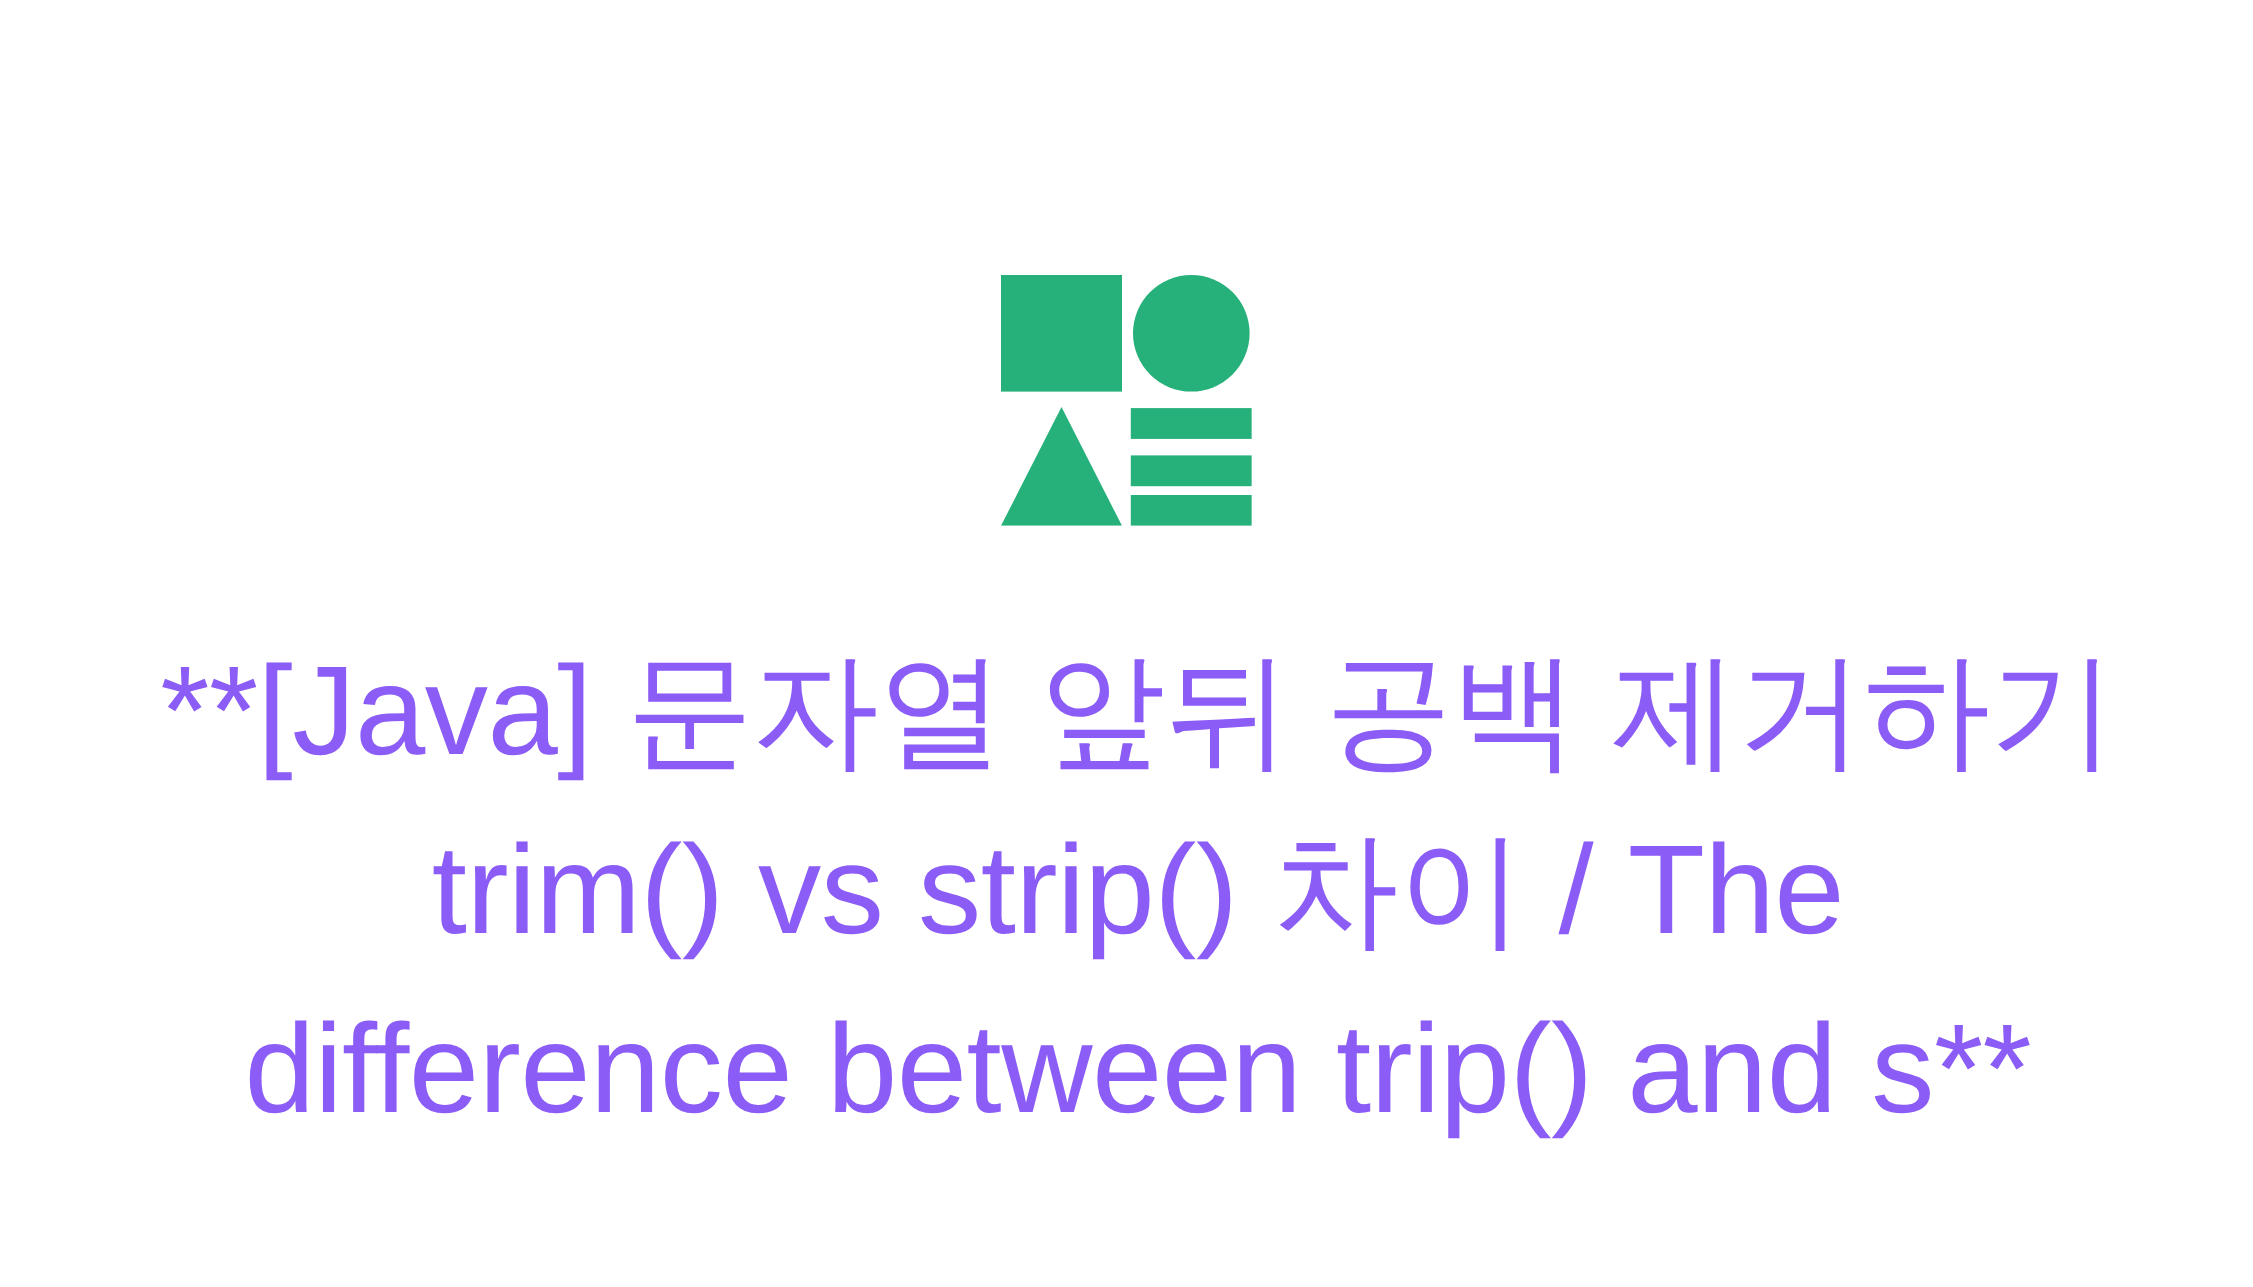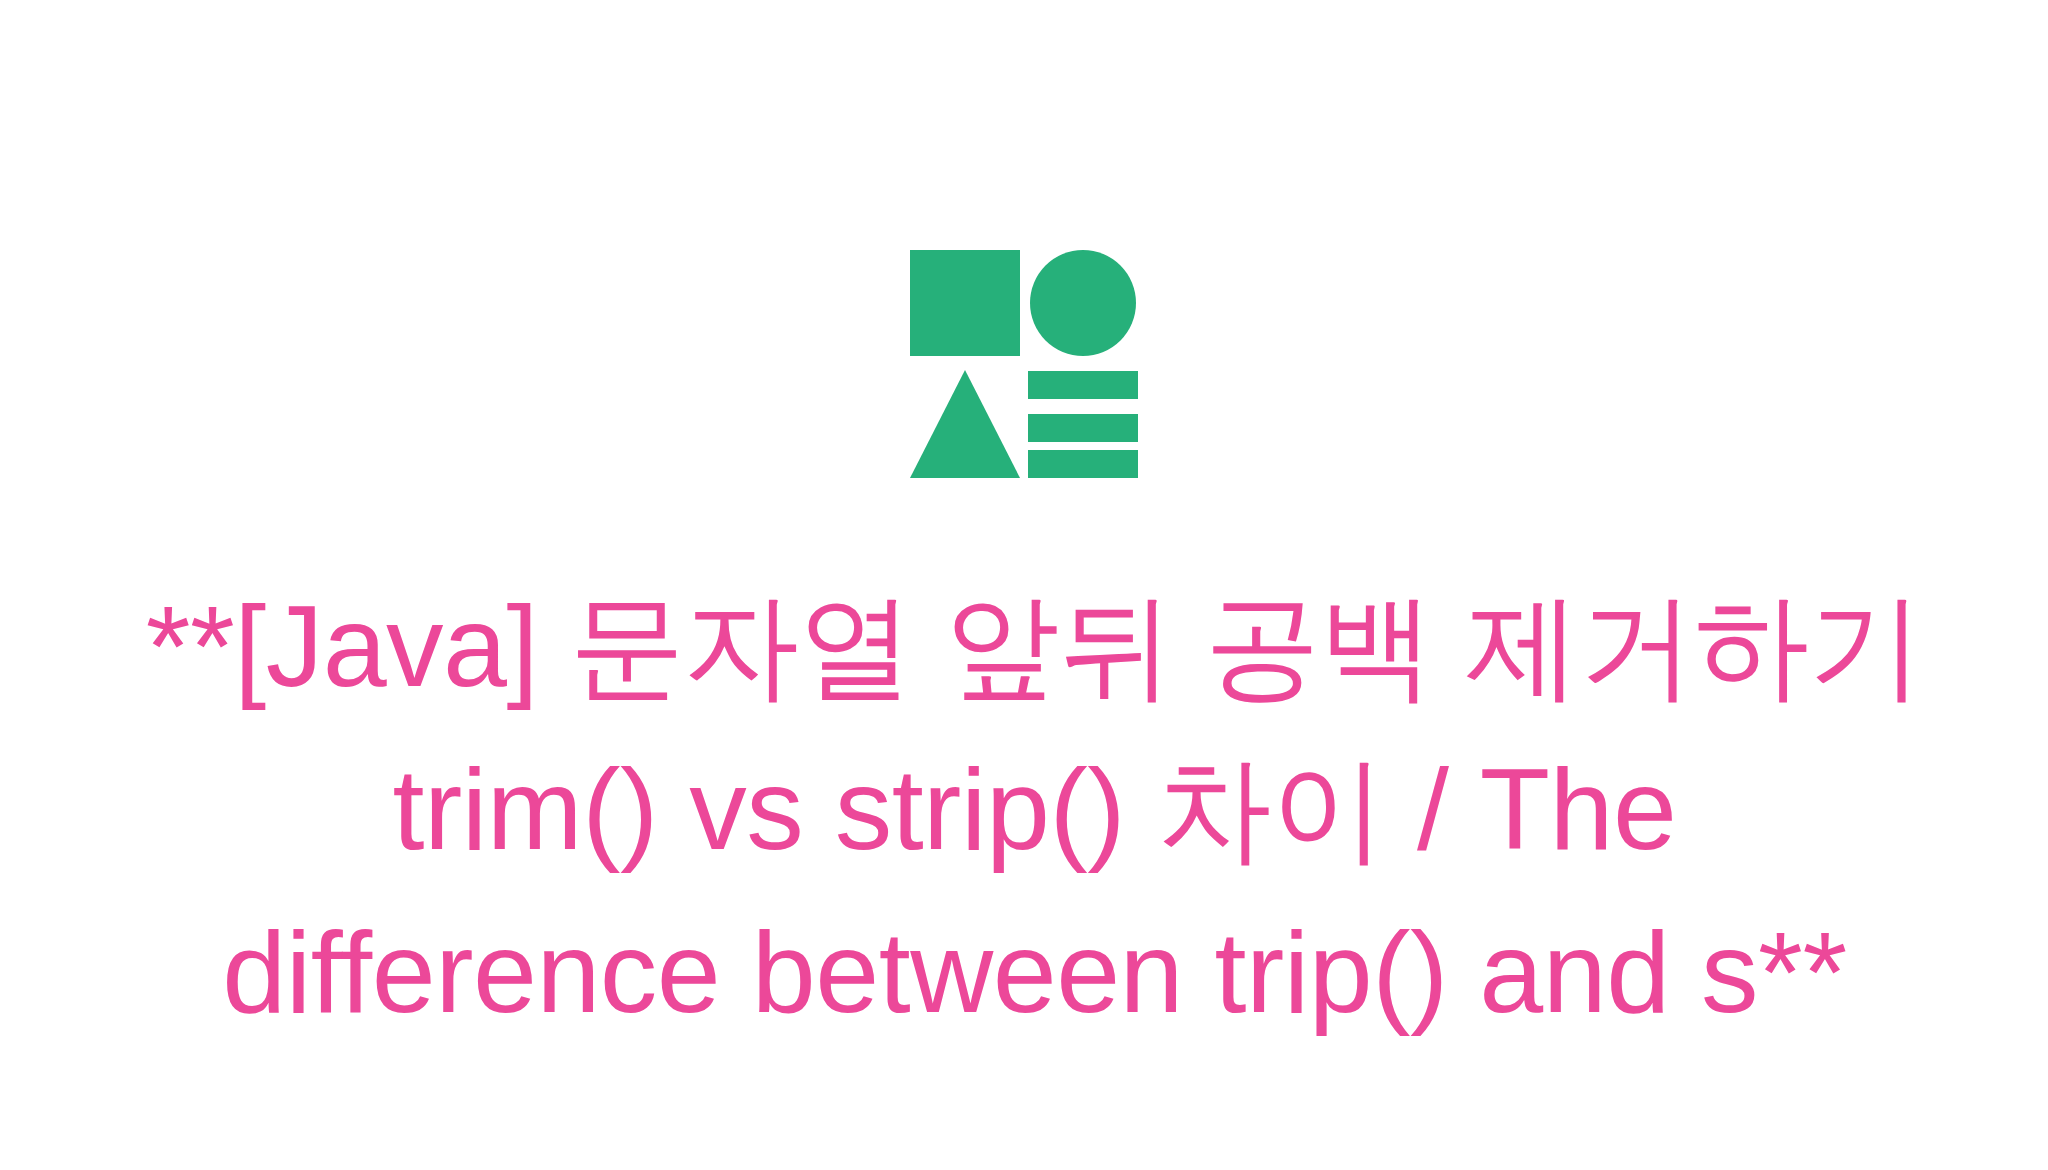--- a/index.html
+++ b/index.html
@@ -79,16 +79,16 @@
 
       <polygon points="55,120 110,228 0,228" fill="#26b07a"></polygon>
 
       <rect x="118" y="121" width="110" height="28" fill="#26b07a"></rect>
       <rect x="118" y="164" width="110" height="28" fill="#26b07a"></rect>
       <rect x="118" y="200" width="110" height="28" fill="#26b07a"></rect>
     </svg>
   </div>
 
   <div class="title-block">
-    <h1 class="title" style="color: #ec4899; margin-left: 21px;">**[Java] 문자열 앞뒤 공백 제거하기 trim() vs strip() 차이 / The difference between trip() and s**</h1>
+    <h1 class="title" style="color: #8b5cf6; margin-left: 21px;">**[Java] 문자열 앞뒤 공백 제거하기 trim() vs strip() 차이 / The difference between trip() and s**</h1>
   </div>
 
 </div>
 
 </body></html>

